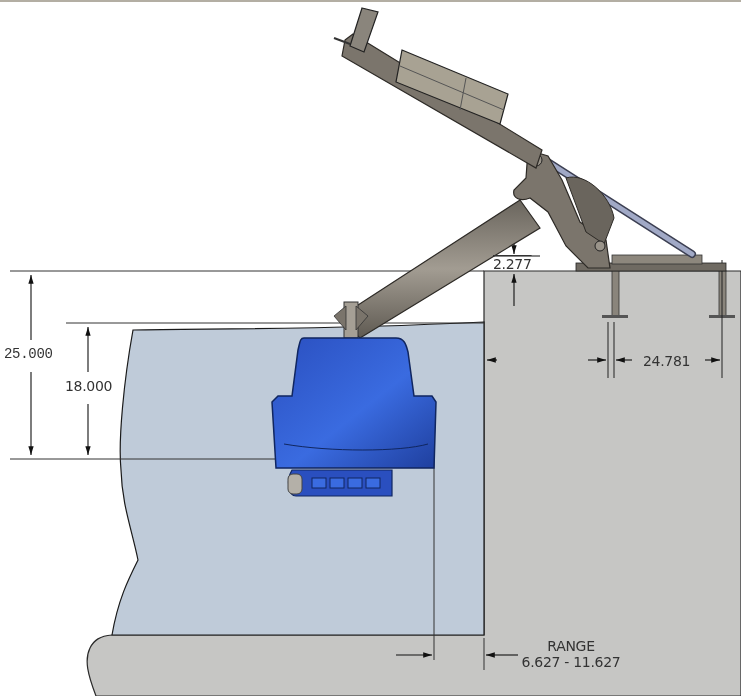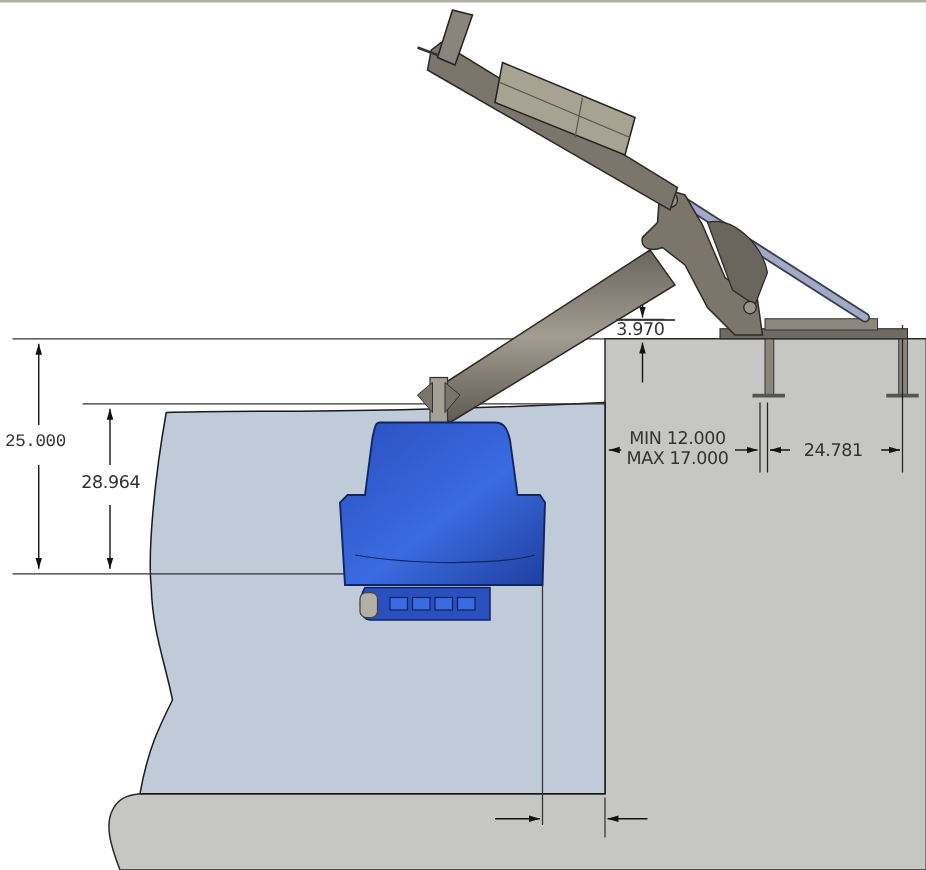--- a/index.html
+++ b/index.html
@@ -135,20 +135,20 @@
       <rect x="288" y="474" width="14" height="20" rx="5" fill="#b4b0a8" stroke="#444"></rect>
       <rect x="312" y="478" width="14" height="10" fill="#3a6be0" stroke="#102660"></rect>
       <rect x="330" y="478" width="14" height="10" fill="#3a6be0" stroke="#102660"></rect>
       <rect x="348" y="478" width="14" height="10" fill="#3a6be0" stroke="#102660"></rect>
       <rect x="366" y="478" width="14" height="10" fill="#3a6be0" stroke="#102660"></rect>
     </g>
   </svg>
 
   
   <div class="dim-label bg-white" style="left:3px; top:346px;font-family:Liberation Mono, monospace;">25.000</div>
-  <div class="dim-label" style="left:64px; top:378px; background:#fff; padding:0 1px;">28.964</div>
-  <div class="dim-label" style="left:493px; top:256px; text-decoration: overline;">3.970</div>
-  <div class="dim-label center" style="left:492px; top:343px; width:100px;">
-    <div>MIN 12.000</div>
-    <div>MAX 17.000</div>
+  <div class="dim-label" style="left:64px; top:378px; background:#fff; padding:0 1px;">18.000</div>
+  <div class="dim-label" style="left:493px; top:256px; text-decoration: overline;">2.277</div>
+  <div class="dim-label" style="left:643px; top:353px;">24.781</div>
+  <div class="dim-label center" style="left:516px; top:638px; width:110px;">
+    <div>RANGE</div>
+    <div>6.627 - 11.627</div>
   </div>
-  <div class="dim-label" style="left:643px; top:353px;">24.781</div>
 </div>
 
 </body></html>

